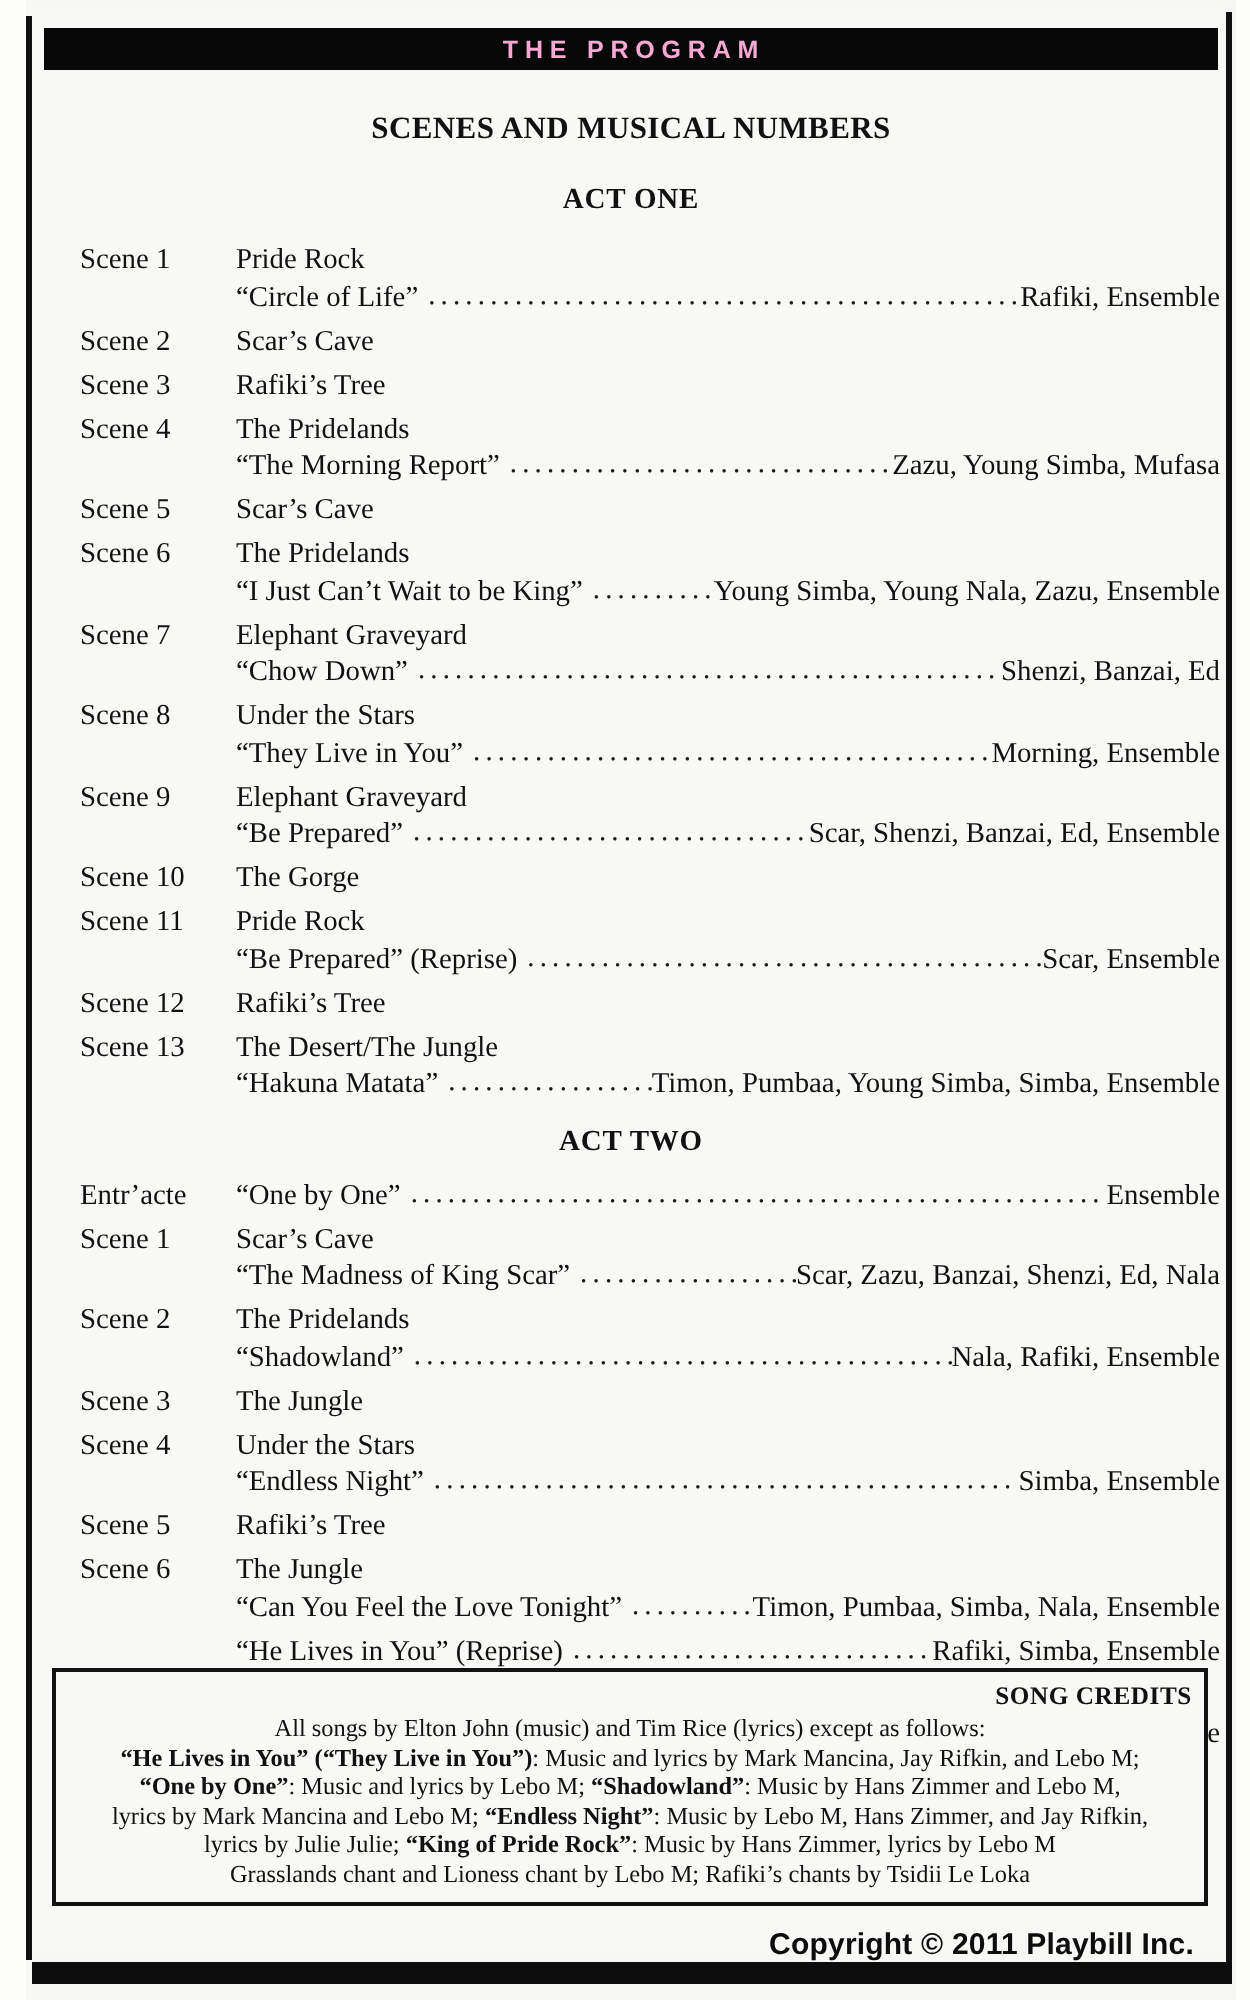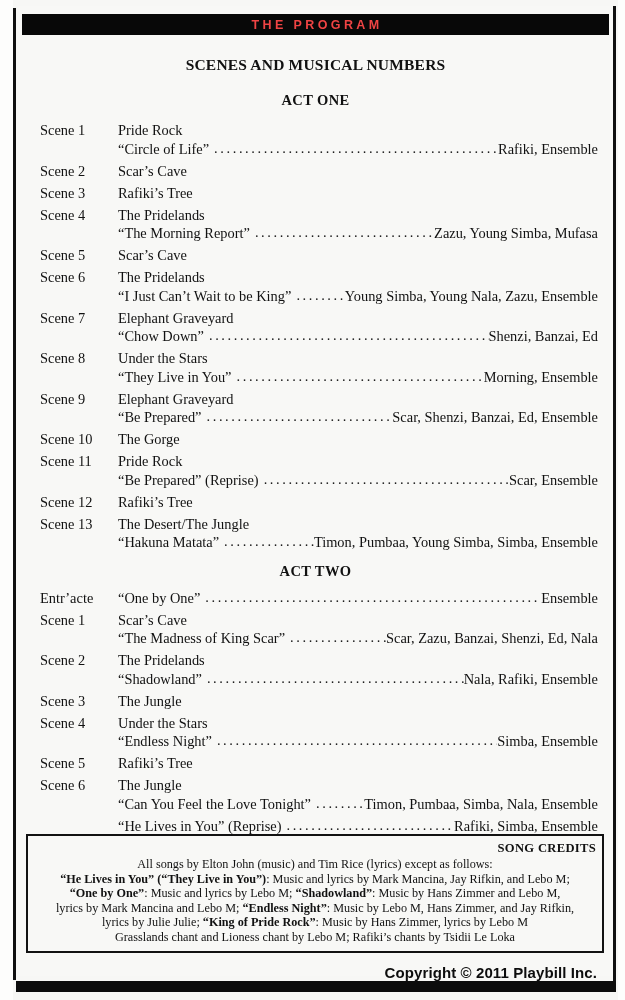--- a/index.html
+++ b/index.html
@@ -69,21 +69,21 @@
     left: 4px;
     top: 8px;
     width: 587px;
     height: 21px;
     background: #080808;
     display: flex;
     align-items: center;
     justify-content: center;
   }
   .program-banner .banner-text {
-    color: #ef4444;
+    color: #f9a8d4;
     font-family: "Liberation Sans", sans-serif;
     font-weight: bold;
     font-size: 12.5px;
     letter-spacing: 3.4px;
     padding-left: 3px;
   }
 
   
   .section-heading {
     text-align: center;
@@ -104,21 +104,21 @@
     top: 50px;
     width: 595px;
   }
 
   .heading-block { padding: 0 10px; }
   .heading-block .section-heading { margin-bottom: 18px; }
 
   
   .scene-list {
     margin-top: 12px;
-    padding: 0 15px 0 22px;
+    padding: 0 3px 0 22px;
   }
   .scene-row {
     display: flex;
     align-items: flex-start;
     margin-bottom: 3.5px;
   }
   .scene-label {
     flex: 0 0 78px;
     font-size: 14.4px;
     line-height: 18.5px;

